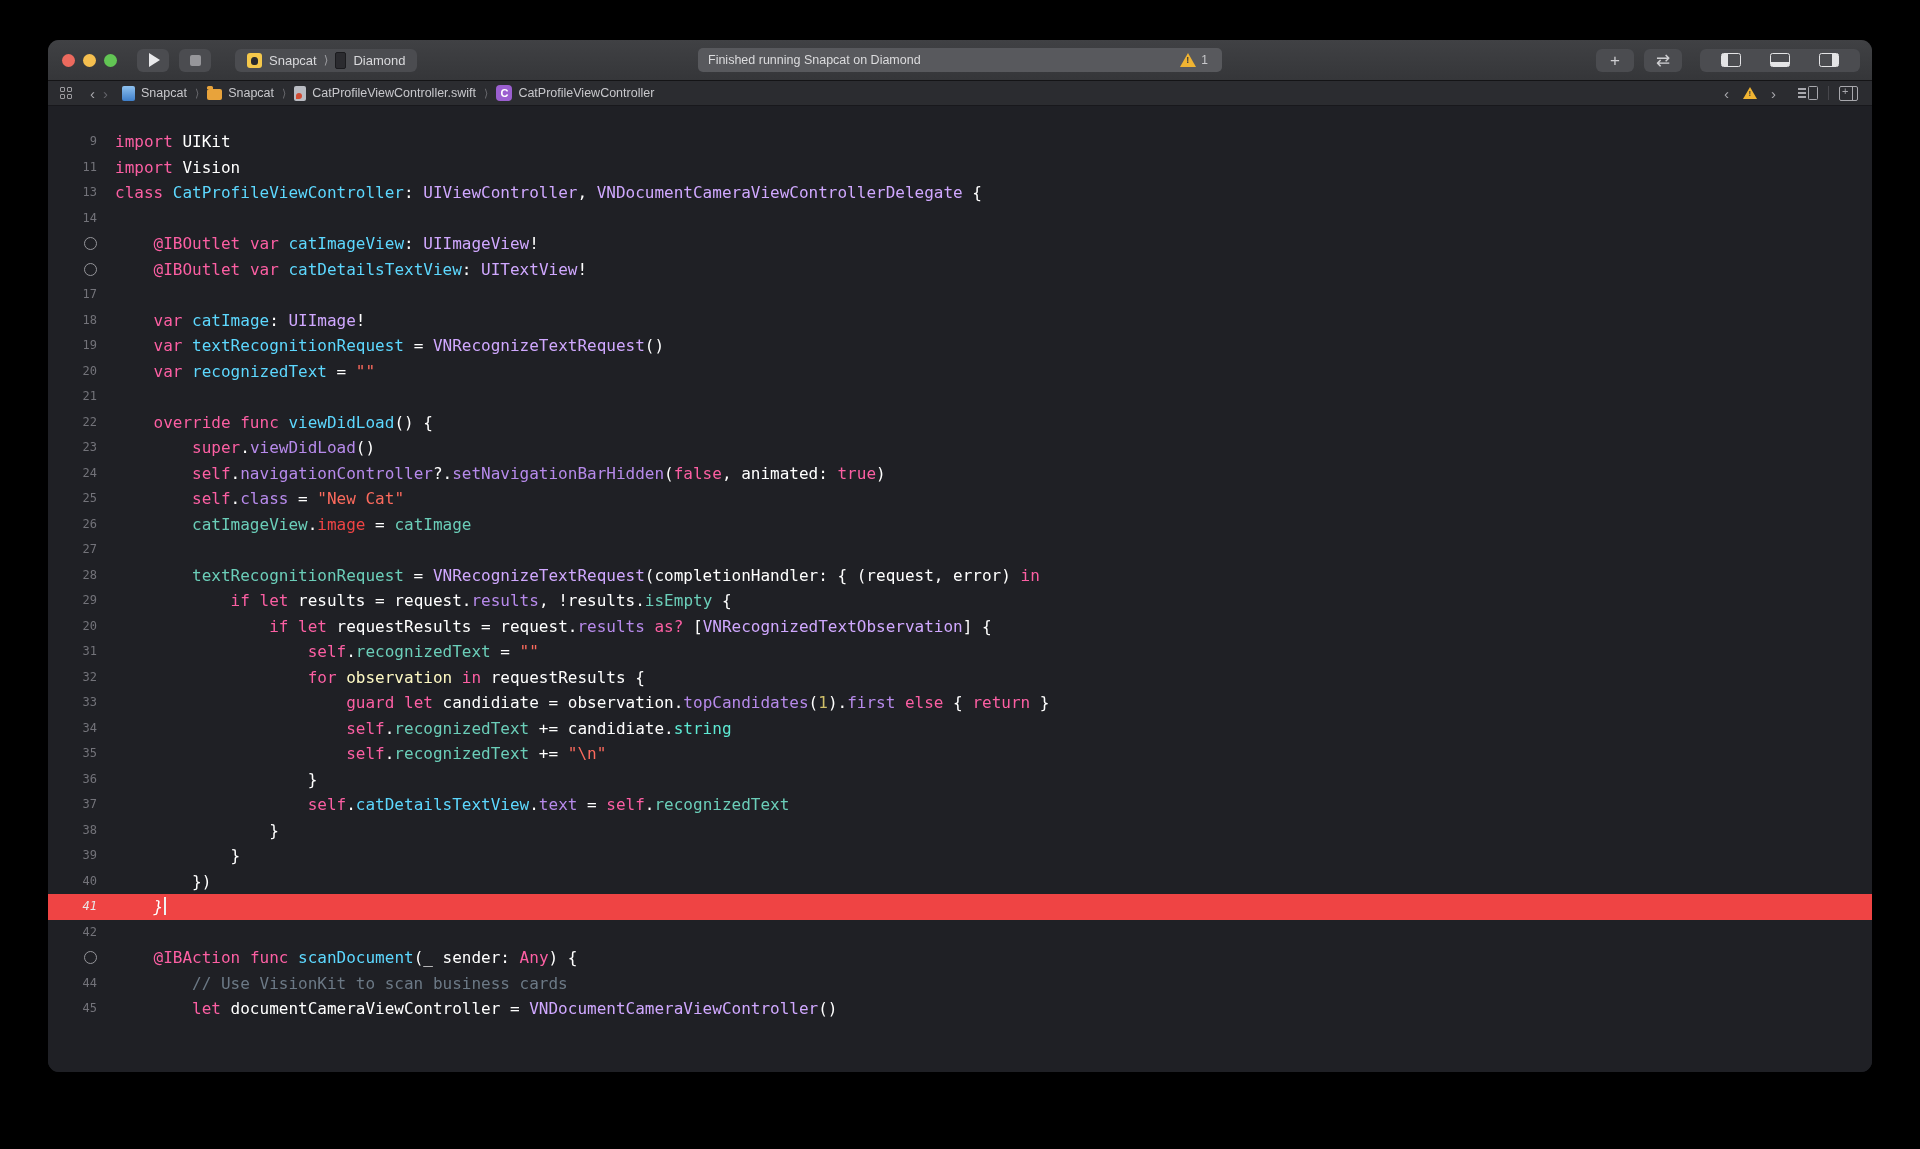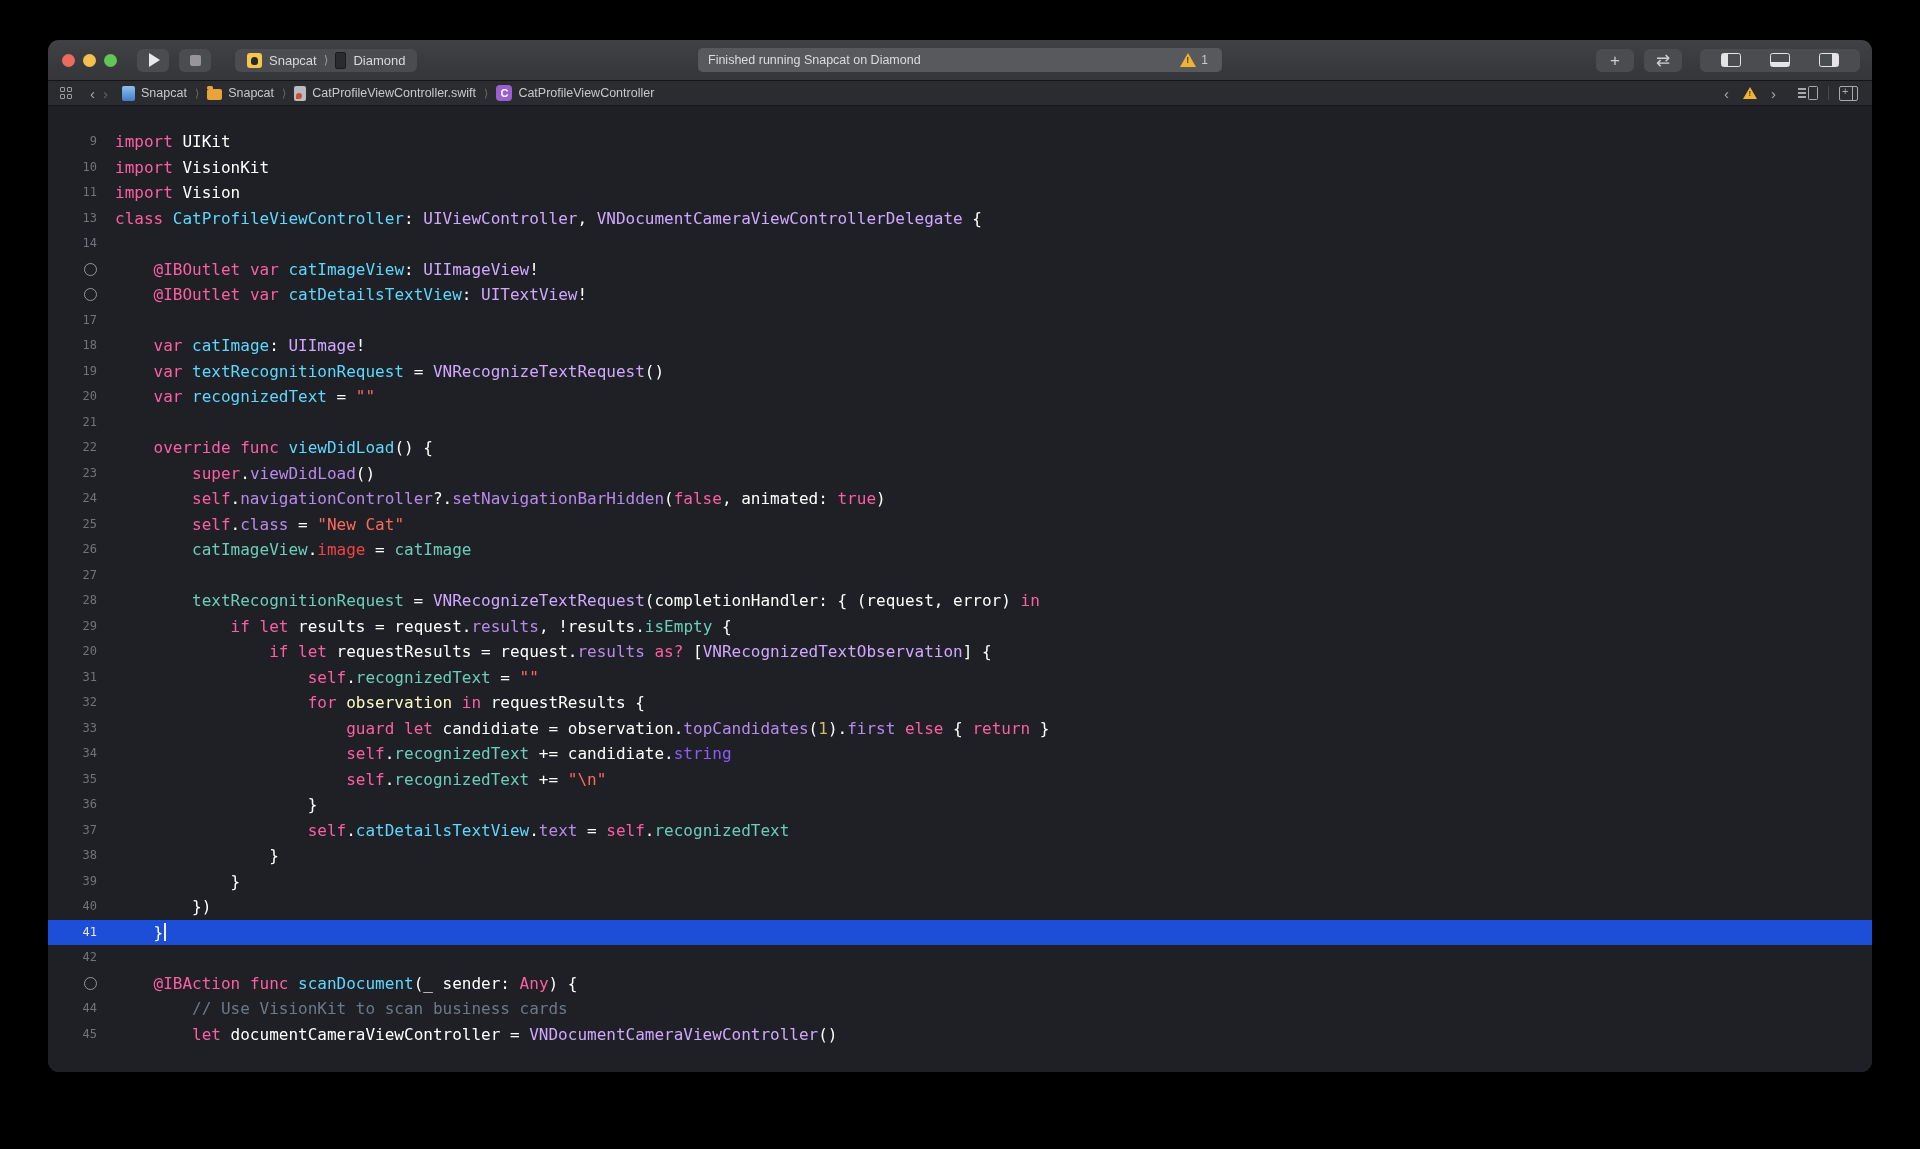--- a/index.html
+++ b/index.html
@@ -61,21 +61,21 @@
   .mini-lines i{width:8px;height:1.6px;background:#A8A8AD;}
   .mini-rect{width:8px;height:12px;border:1.4px solid #A8A8AD;border-radius:1.5px;}
   .jb-div{width:1px;height:14px;background:#47474C;}
   .addedit-ic{width:17px;height:13px;border:1.4px solid #A8A8AD;border-radius:2px;position:relative;}
   .addedit-ic::before{content:"+";position:absolute;left:2px;top:-2px;font-size:11px;color:#A8A8AD;}
   .addedit-ic::after{content:"";position:absolute;right:4px;top:0;bottom:0;width:1.4px;background:#A8A8AD;}
   
   .editor{height:968px;background:#1F2025;padding-top:23px;box-sizing:border-box;
     font-family:"DejaVu Sans Mono","Liberation Mono",monospace;font-size:16px;line-height:25.5px;}
   .line{display:flex;height:25.5px;align-items:center;}
-  .line.current{background:#1d4ed8;}
+  .line.current{background:#ef4444;font-style:italic;}
   .gut{width:49px;flex:0 0 49px;text-align:right;font-size:12px;color:#73737A;
     display:flex;justify-content:flex-end;align-items:center;}
   .line.current .gut{color:#E8E8EA;}
   .circ{width:11px;height:11px;border:1.5px solid #95959A;border-radius:50%;display:inline-block;}
   .txt{white-space:pre;margin-left:18px;}
   .caret{display:inline-block;width:1.5px;height:18px;background:#F0F0F0;vertical-align:-3px;margin-left:1px;}
 </style>
 </head>
 <body>
 
@@ -174,24 +174,20 @@
       </div>
     </div>
 
     <div class="editor">
       <div>
           <div class="line">
             <span class="gut">9</span>
             <span class="txt"><span style="color: rgb(252, 95, 163);">import</span><span style="color: rgb(255, 255, 255);"> UIKit</span></span>
           </div>
           <div class="line">
-            <span class="gut">10</span>
-            <span class="txt"><span style="color: rgb(252, 95, 163);">import</span><span style="color: rgb(255, 255, 255);"> VisionKit</span></span>
-          </div>
-          <div class="line">
             <span class="gut">11</span>
             <span class="txt"><span style="color: rgb(252, 95, 163);">import</span><span style="color: rgb(255, 255, 255);"> Vision</span></span>
           </div>
           <div class="line">
             <span class="gut">13</span>
             <span class="txt"><span style="color: rgb(252, 95, 163);">class</span><span style="color: rgb(255, 255, 255);"> </span><span style="color: rgb(93, 216, 255);">CatProfileViewController</span><span style="color: rgb(255, 255, 255);">: </span><span style="color: rgb(208, 168, 255);">UIViewController</span><span style="color: rgb(255, 255, 255);">, </span><span style="color: rgb(208, 168, 255);">VNDocumentCameraViewControllerDelegate</span><span style="color: rgb(255, 255, 255);"> {</span></span>
           </div>
           <div class="line">
             <span class="gut">14</span>
             <span class="txt"></span>
@@ -271,21 +267,21 @@
           <div class="line">
             <span class="gut">32</span>
             <span class="txt"><span style="color: rgb(255, 255, 255);">                    </span><span style="color: rgb(252, 95, 163);">for</span><span style="color: #fef9c3;"> observation </span><span style="color: rgb(252, 95, 163);">in</span><span style="color: rgb(255, 255, 255);"> requestResults {</span></span>
           </div>
           <div class="line">
             <span class="gut">33</span>
             <span class="txt"><span style="color: rgb(255, 255, 255);">                        </span><span style="color: rgb(252, 95, 163);">guard</span><span style="color: rgb(255, 255, 255);"> </span><span style="color: rgb(252, 95, 163);">let</span><span style="color: rgb(255, 255, 255);"> candidiate = observation.</span><span style="color: rgb(183, 138, 235);">topCandidates</span><span style="color: rgb(255, 255, 255);">(</span><span style="color: rgb(208, 191, 105);">1</span><span style="color: rgb(255, 255, 255);">).</span><span style="color: rgb(183, 138, 235);">first</span><span style="color: rgb(255, 255, 255);"> </span><span style="color: rgb(252, 95, 163);">else</span><span style="color: rgb(255, 255, 255);"> { </span><span style="color: rgb(252, 95, 163);">return</span><span style="color: rgb(255, 255, 255);"> }</span></span>
           </div>
           <div class="line">
             <span class="gut">34</span>
-            <span class="txt"><span style="color: rgb(255, 255, 255);">                        </span><span style="color: rgb(252, 95, 163);">self</span><span style="color: rgb(255, 255, 255);">.</span><span style="color: rgb(107, 206, 185);">recognizedText</span><span style="color: rgb(255, 255, 255);"> += candidiate.</span><span style="color: #8b5cf6;">string</span></span>
+            <span class="txt"><span style="color: rgb(255, 255, 255);">                        </span><span style="color: rgb(252, 95, 163);">self</span><span style="color: rgb(255, 255, 255);">.</span><span style="color: rgb(107, 206, 185);">recognizedText</span><span style="color: rgb(255, 255, 255);"> += candidiate.</span><span style="color: #5eead4;">string</span></span>
           </div>
           <div class="line">
             <span class="gut">35</span>
             <span class="txt"><span style="color: rgb(255, 255, 255);">                        </span><span style="color: rgb(252, 95, 163);">self</span><span style="color: rgb(255, 255, 255);">.</span><span style="color: rgb(107, 206, 185);">recognizedText</span><span style="color: rgb(255, 255, 255);"> += </span><span style="color: rgb(252, 106, 93);">"\n"</span></span>
           </div>
           <div class="line">
             <span class="gut">36</span>
             <span class="txt"><span style="color: rgb(255, 255, 255);">                    }</span></span>
           </div>
           <div class="line">

